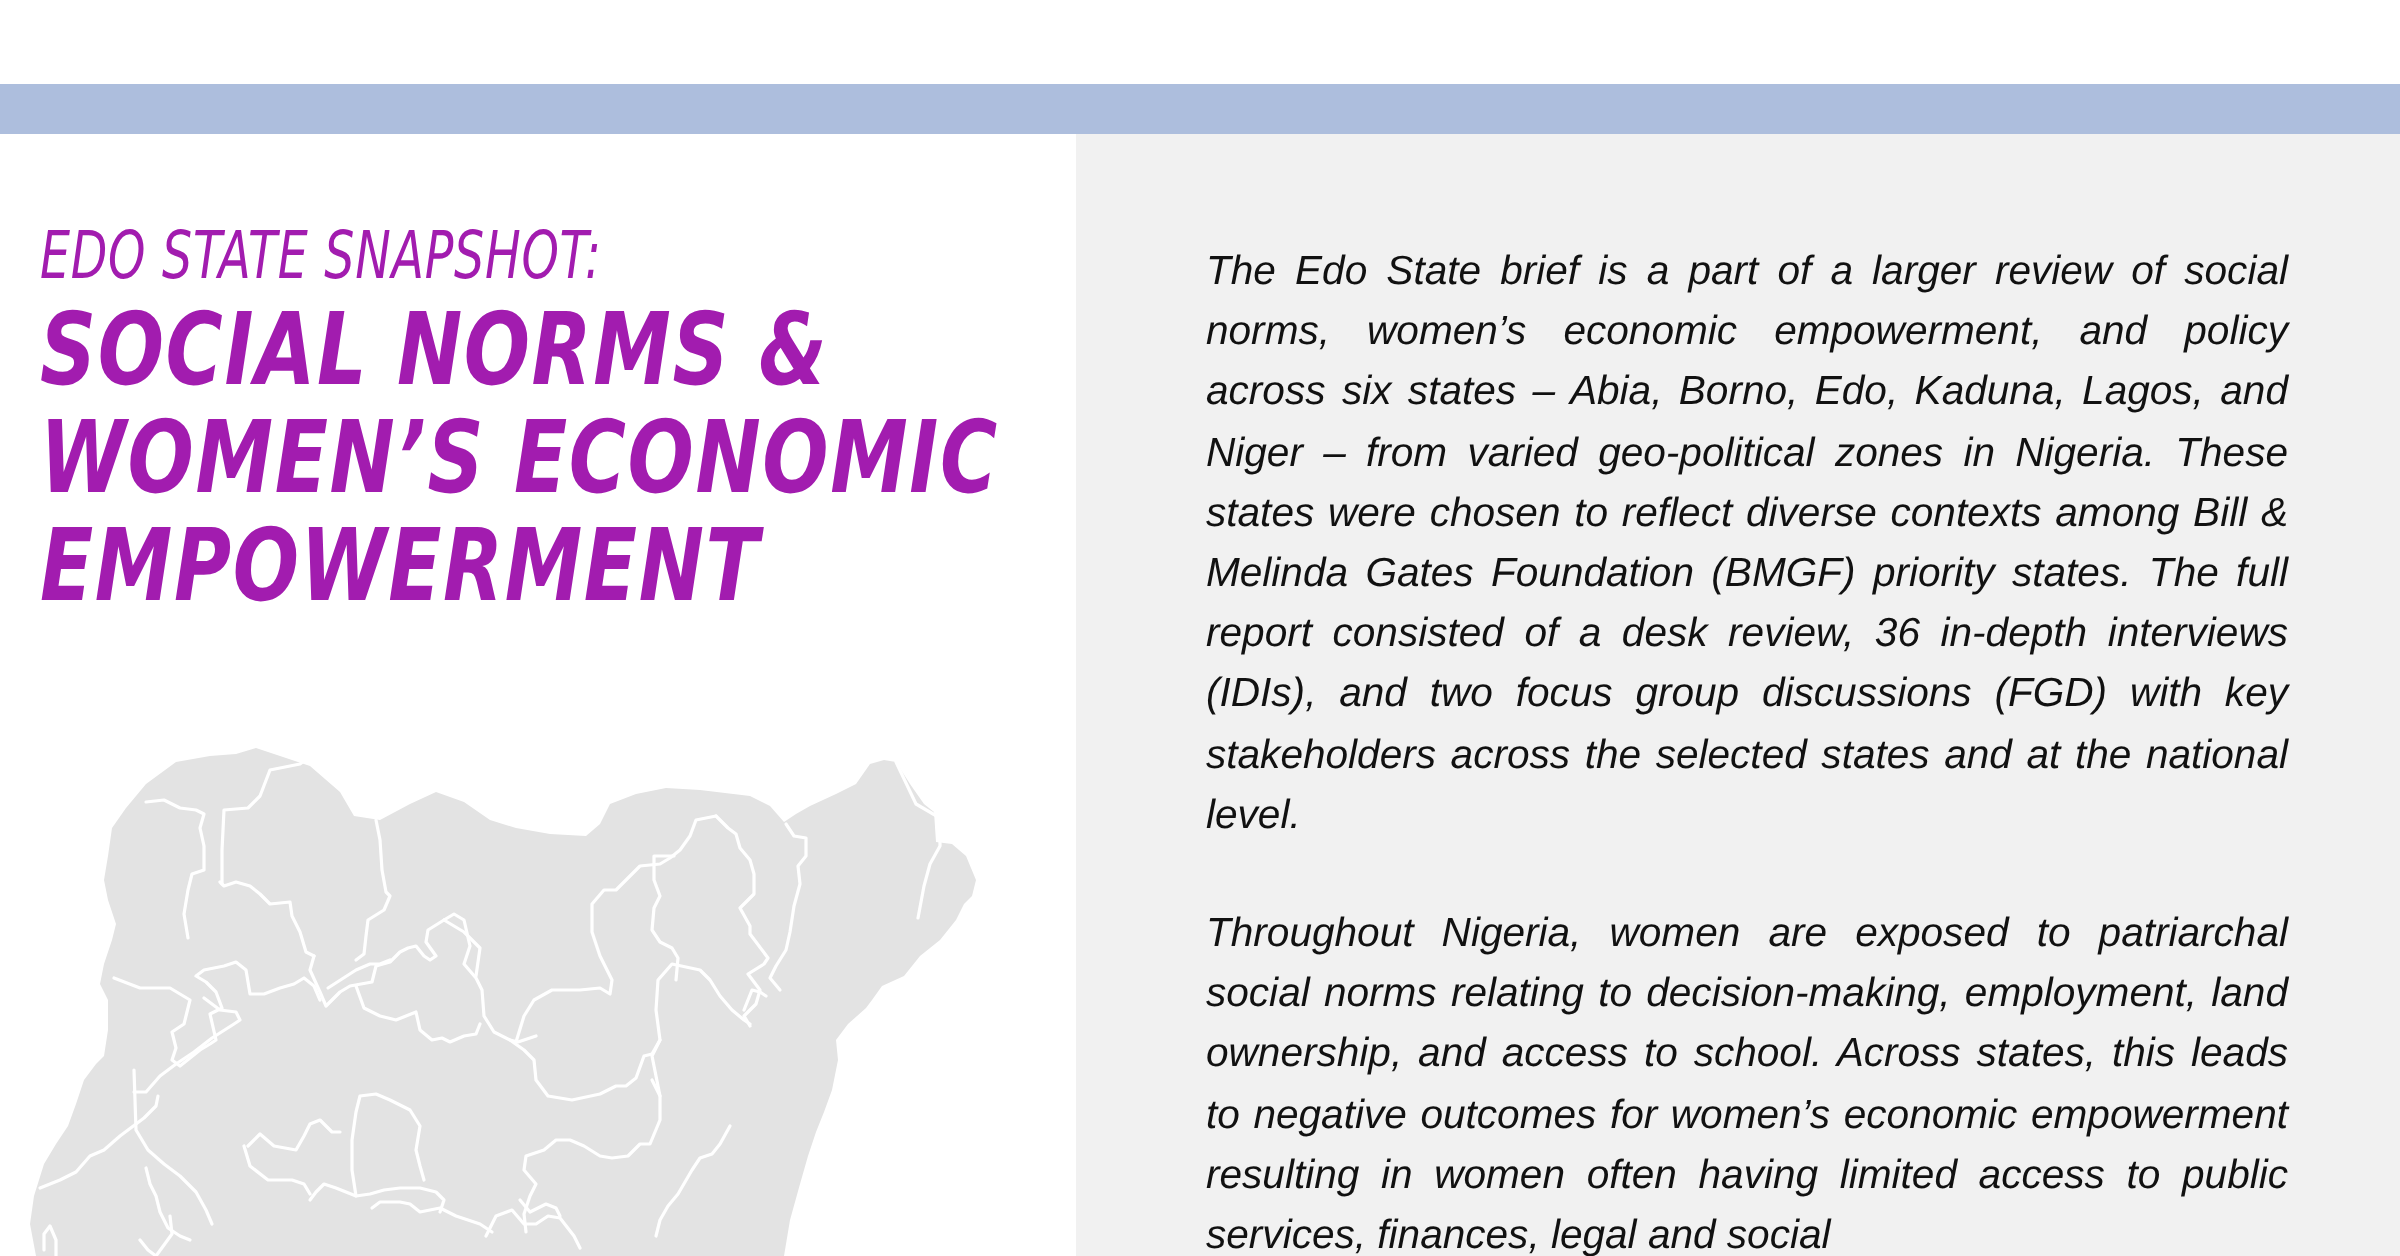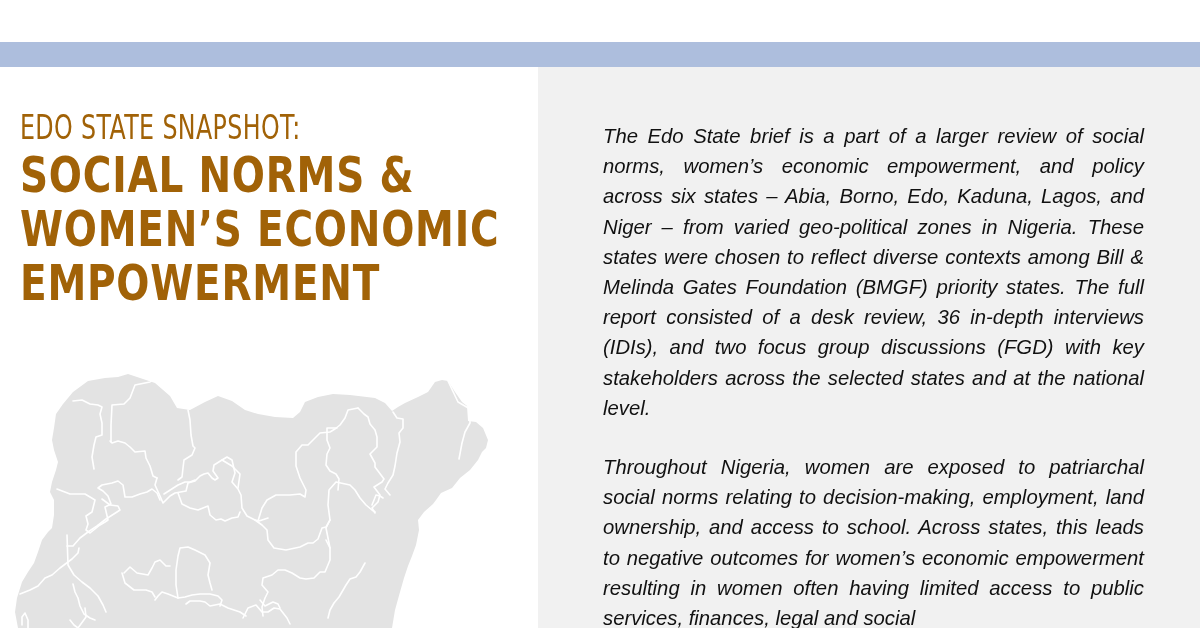--- a/index.html
+++ b/index.html
@@ -16,21 +16,22 @@
     position: absolute; left: 0; top: 67px; width: 538px; height: 561px;
     background: #ffffff;
   }
   .right-panel {
     position: absolute; left: 538px; top: 67px; width: 662px; height: 561px;
     background: #f1f1f1;
   }
   .title-block {
     position: absolute; left: 20px; top: 108px; width: 510px;
     font-family: "DejaVu Sans", sans-serif;
-    color: #a16207;
+    color: #a21caf;
+    font-style: italic;
   }
   .subtitle {
     font-family: "DejaVu Sans", sans-serif;
     font-size: 33px; line-height: 40px; font-weight: normal;
     transform: scaleX(0.72); transform-origin: left top;
     white-space: nowrap; letter-spacing: 0.5px;
     display: block; height: 40px;
   }
   .main-title-line {
     font-family: "DejaVu Sans", sans-serif;

